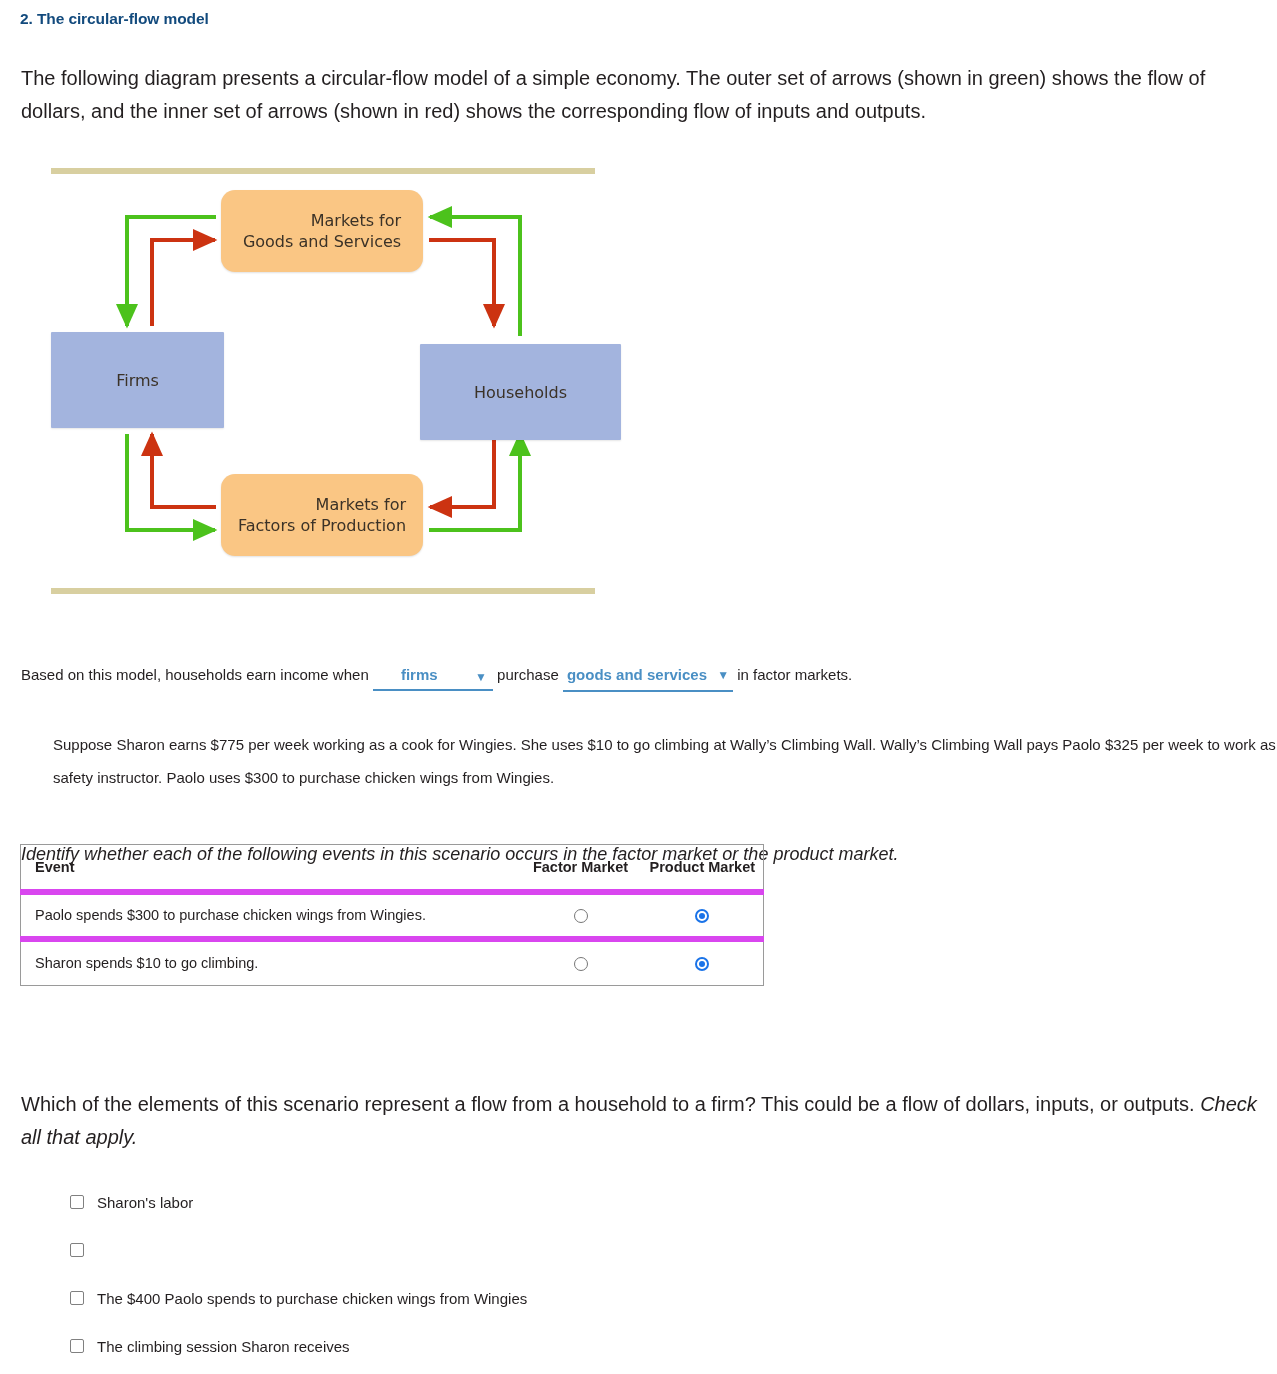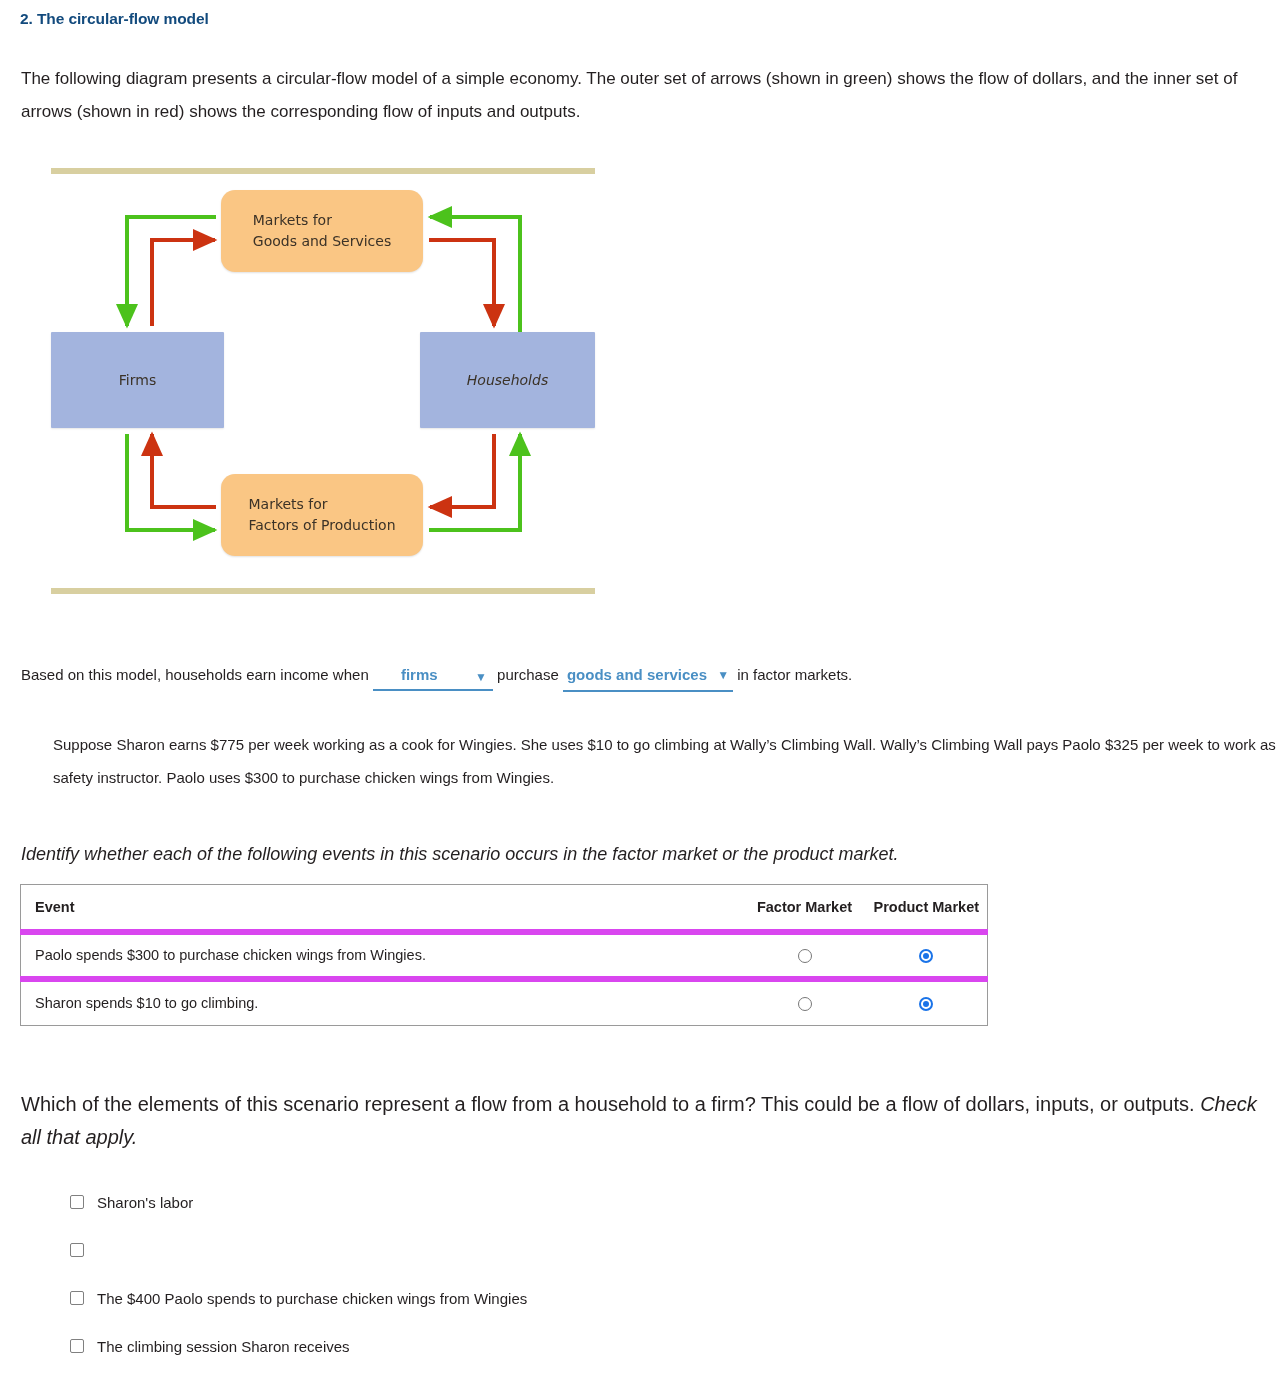--- a/index.html
+++ b/index.html
@@ -28,21 +28,21 @@
     color: #124a7d;
     letter-spacing: -0.1px;
   }
 
   
   .intro {
     position: absolute;
     left: 21px;
     top: 62px;
     width: 1240px;
-    font-size: 17px;
+    font-size: 20px;
     line-height: 33px;
     color: #231f20;
   }
 
   
   .diagram {
     position: absolute;
     left: 51px;
     top: 168px;
     width: 544px;
@@ -56,40 +56,40 @@
     background: #d8cfa0;
   }
   .beige-bar.top { top: 0px; }
   .beige-bar.bottom { top: 420px; }
 
   .node {
     position: absolute;
     display: flex;
     align-items: center;
     justify-content: center;
-    text-align: left;
-    font-size: 14px;
+    text-align: right;
+    font-size: 16px;
     line-height: 21px;
     color: #3b3227;
     font-family: "DejaVu Sans", sans-serif;
   }
   .node.orange {
     background: #fac684;
     border-radius: 14px;
     box-shadow: 0 1px 2px rgba(0,0,0,0.12);
   }
   .node.blue {
     background: #a3b4de;
     border-radius: 1px;
     box-shadow: 0 1px 2px rgba(0,0,0,0.10);
   }
   #node-goods  { left: 170px; top: 22px;  width: 202px; height: 82px; }
   #node-factors{ left: 170px; top: 306px; width: 202px; height: 82px; }
   #node-firms  { left: 0px;   top: 164px; width: 173px; height: 96px; }
-  #node-house  { left: 369px; top: 164px; width: 175px; height: 96px; font-style: italic; }
+  #node-house  { left: 369px; top: 176px; width: 201px; height: 96px; }
 
   .flow-svg {
     position: absolute;
     left: 0; top: 0;
     width: 544px; height: 430px;
     overflow: visible;
   }
 
   
   .dd-sentence {
@@ -138,22 +138,22 @@
     width: 1240px;
     font-size: 18px;
     font-style: italic;
     line-height: 24px;
   }
 
   
   table.events {
     position: absolute;
     left: 20px;
-    top: 884px;
-    width: 968px;
+    top: 844px;
+    width: 744px;
     border-collapse: collapse;
     border: 1px solid #9a9a9a;
     font-size: 14.5px;
   }
   table.events th,
   table.events td {
     border-top: 6px solid #d946ef;
     padding: 0;
     height: 47px;
     vertical-align: middle;

